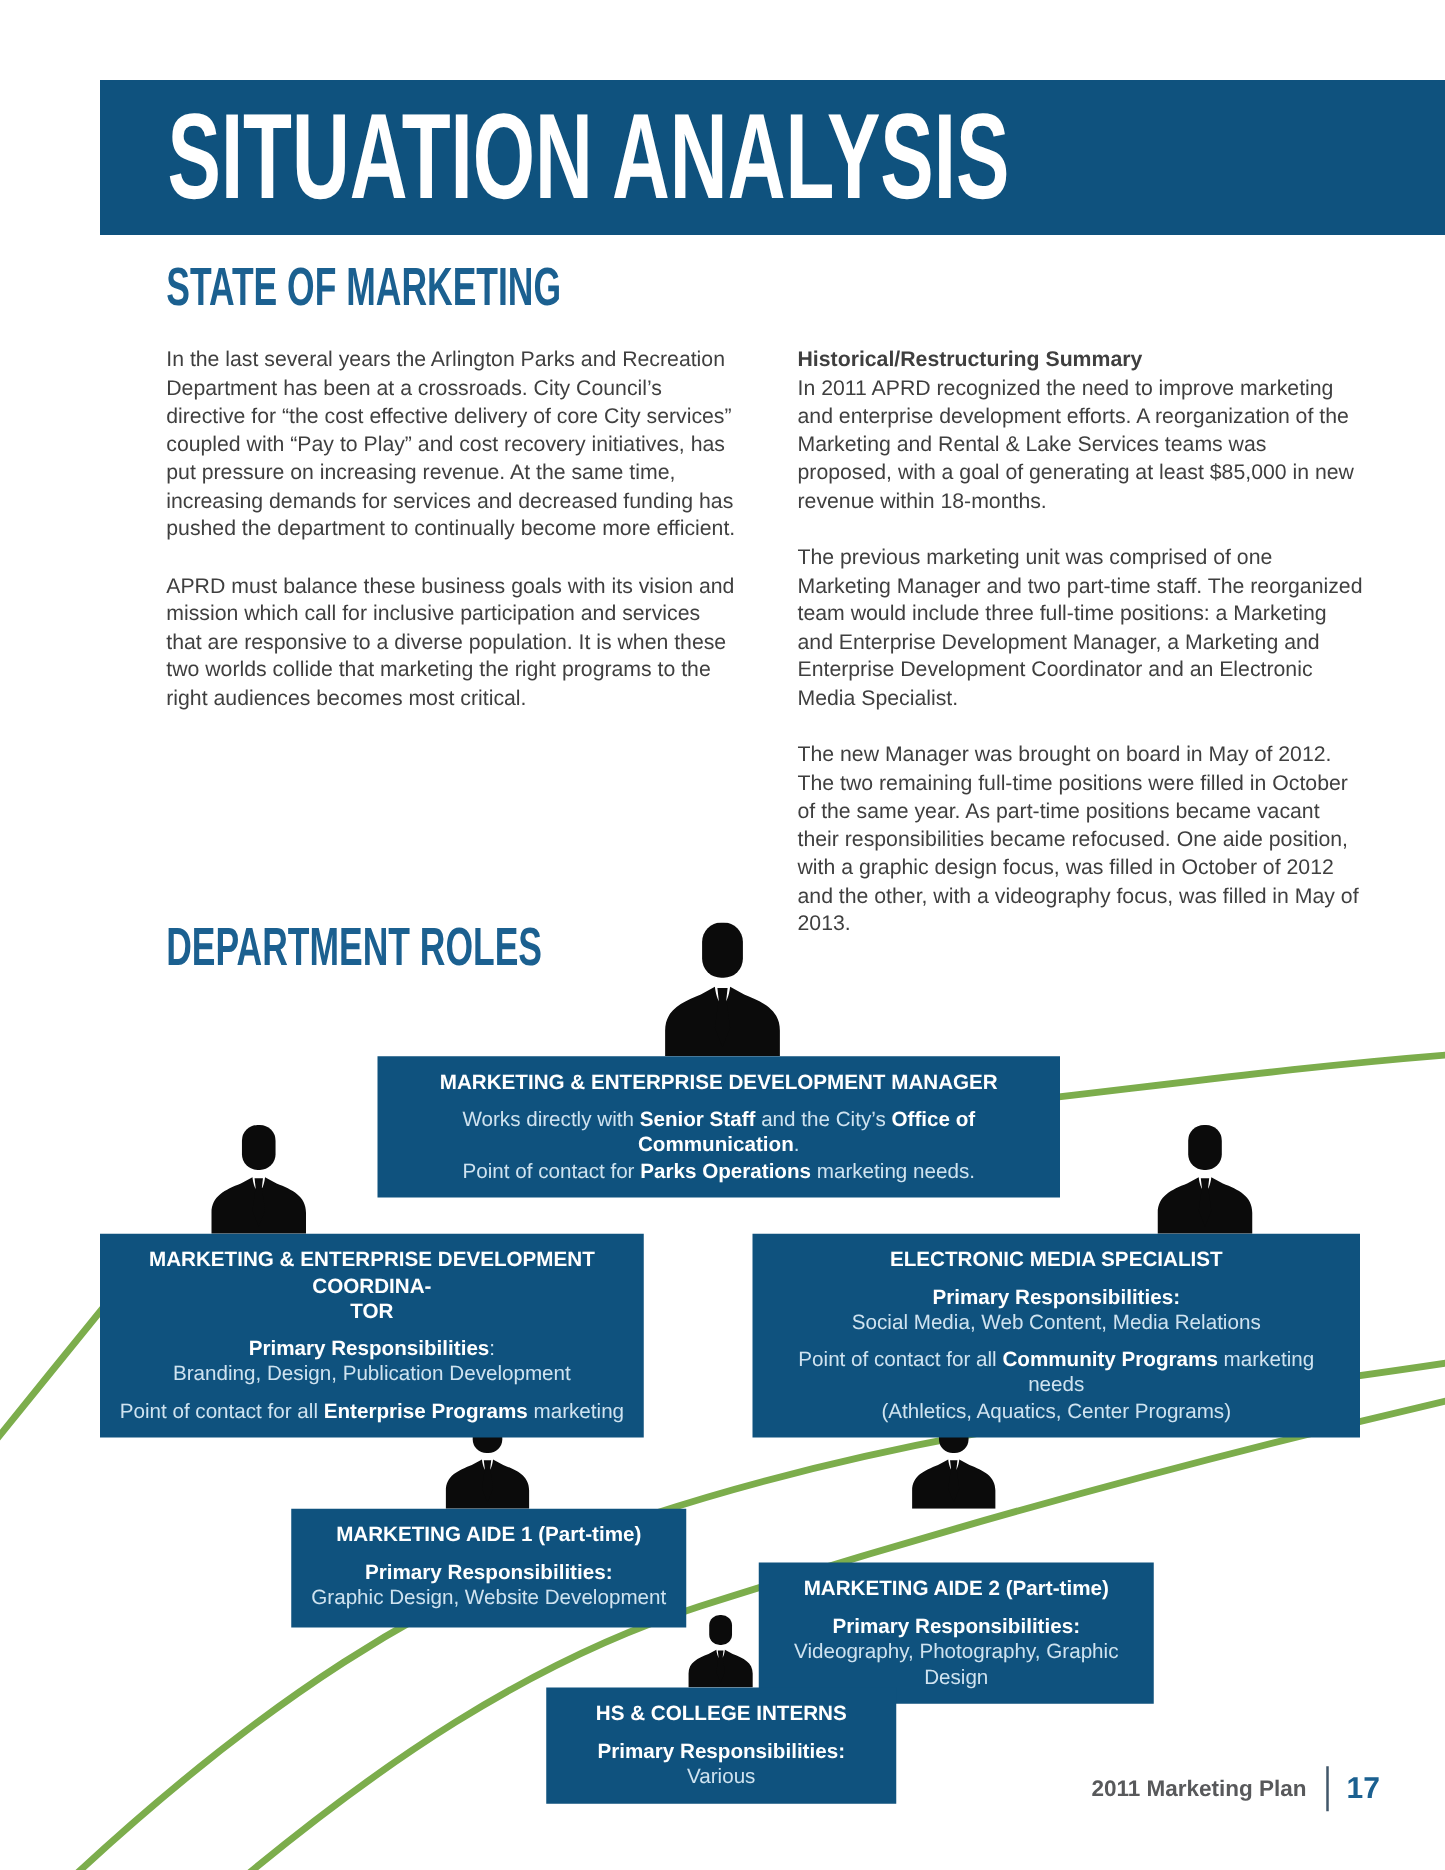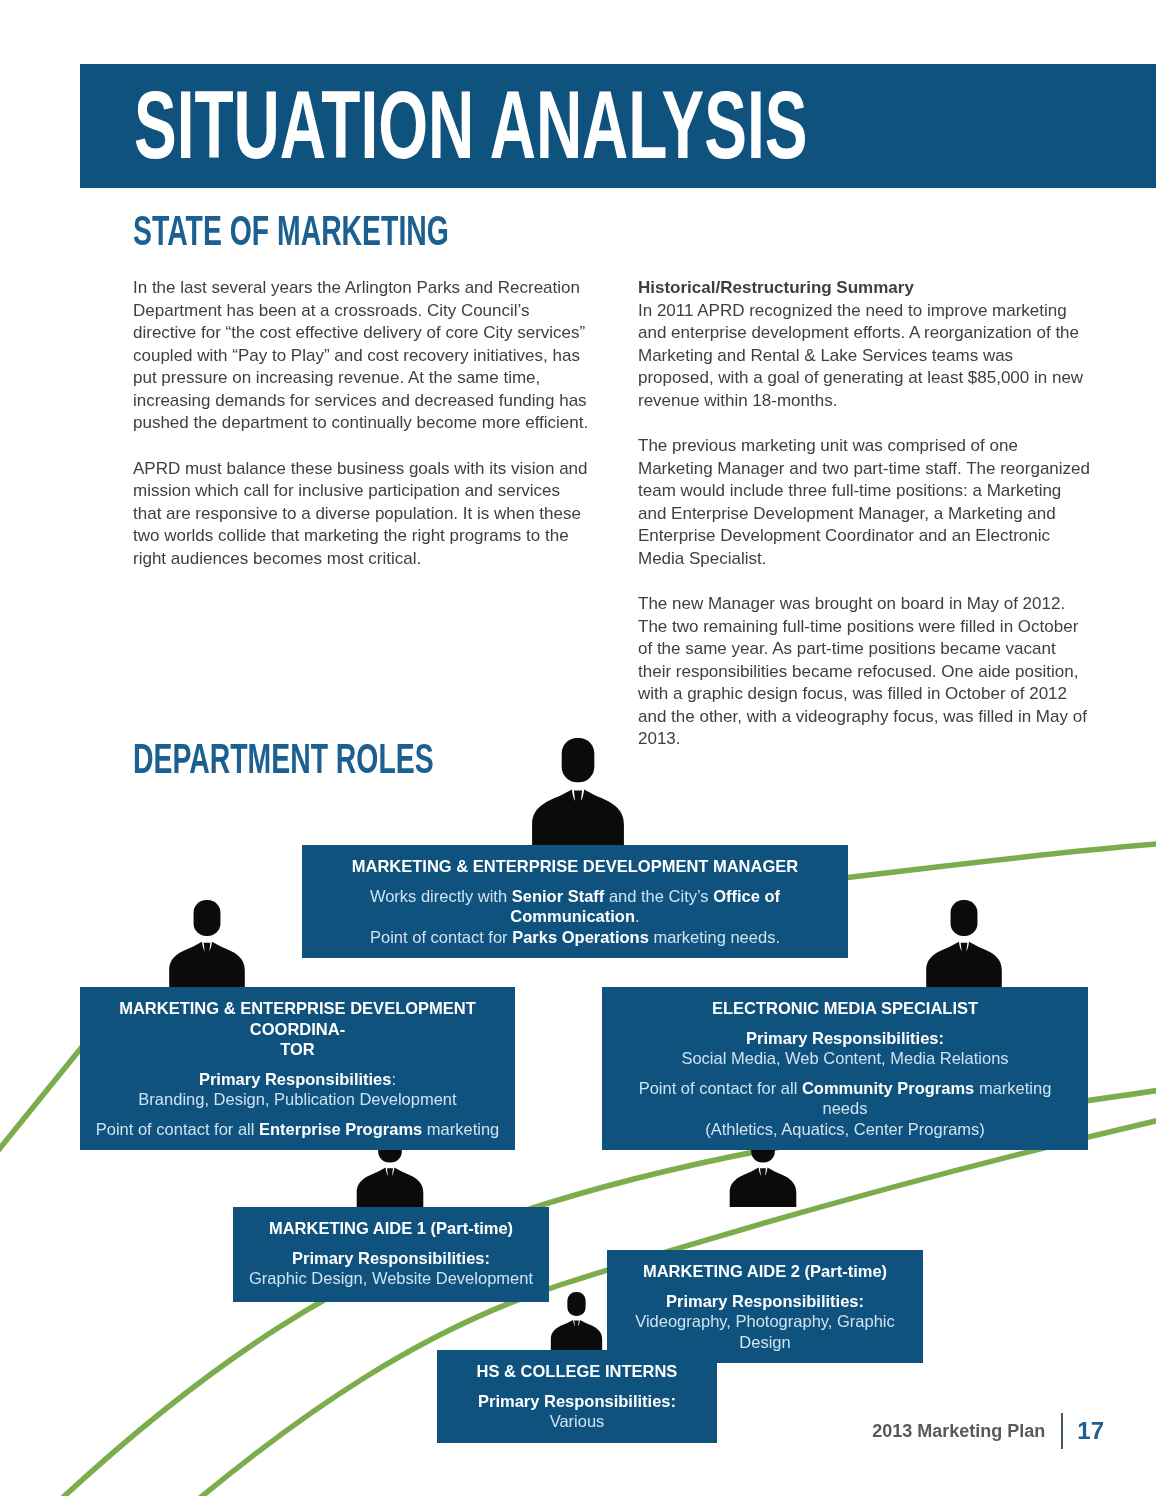--- a/index.html
+++ b/index.html
@@ -171,16 +171,16 @@
     </div>
 </div>
 <div class="role-box" id="box-interns">
   <p class="role-title">HS &amp; COLLEGE INTERNS</p>
     <div class="role-lines">
       <p class="role-para"><b>Primary Responsibilities:</b><span> Various</span></p>
     </div>
 </div>
 
 <div class="footer">
-  <span class="footer-title">2013 Marketing Plan</span>
+  <span class="footer-title">2011 Marketing Plan</span>
   <span class="footer-divider"></span>
   <span class="footer-page">17</span>
 </div>
 
 </body></html>

